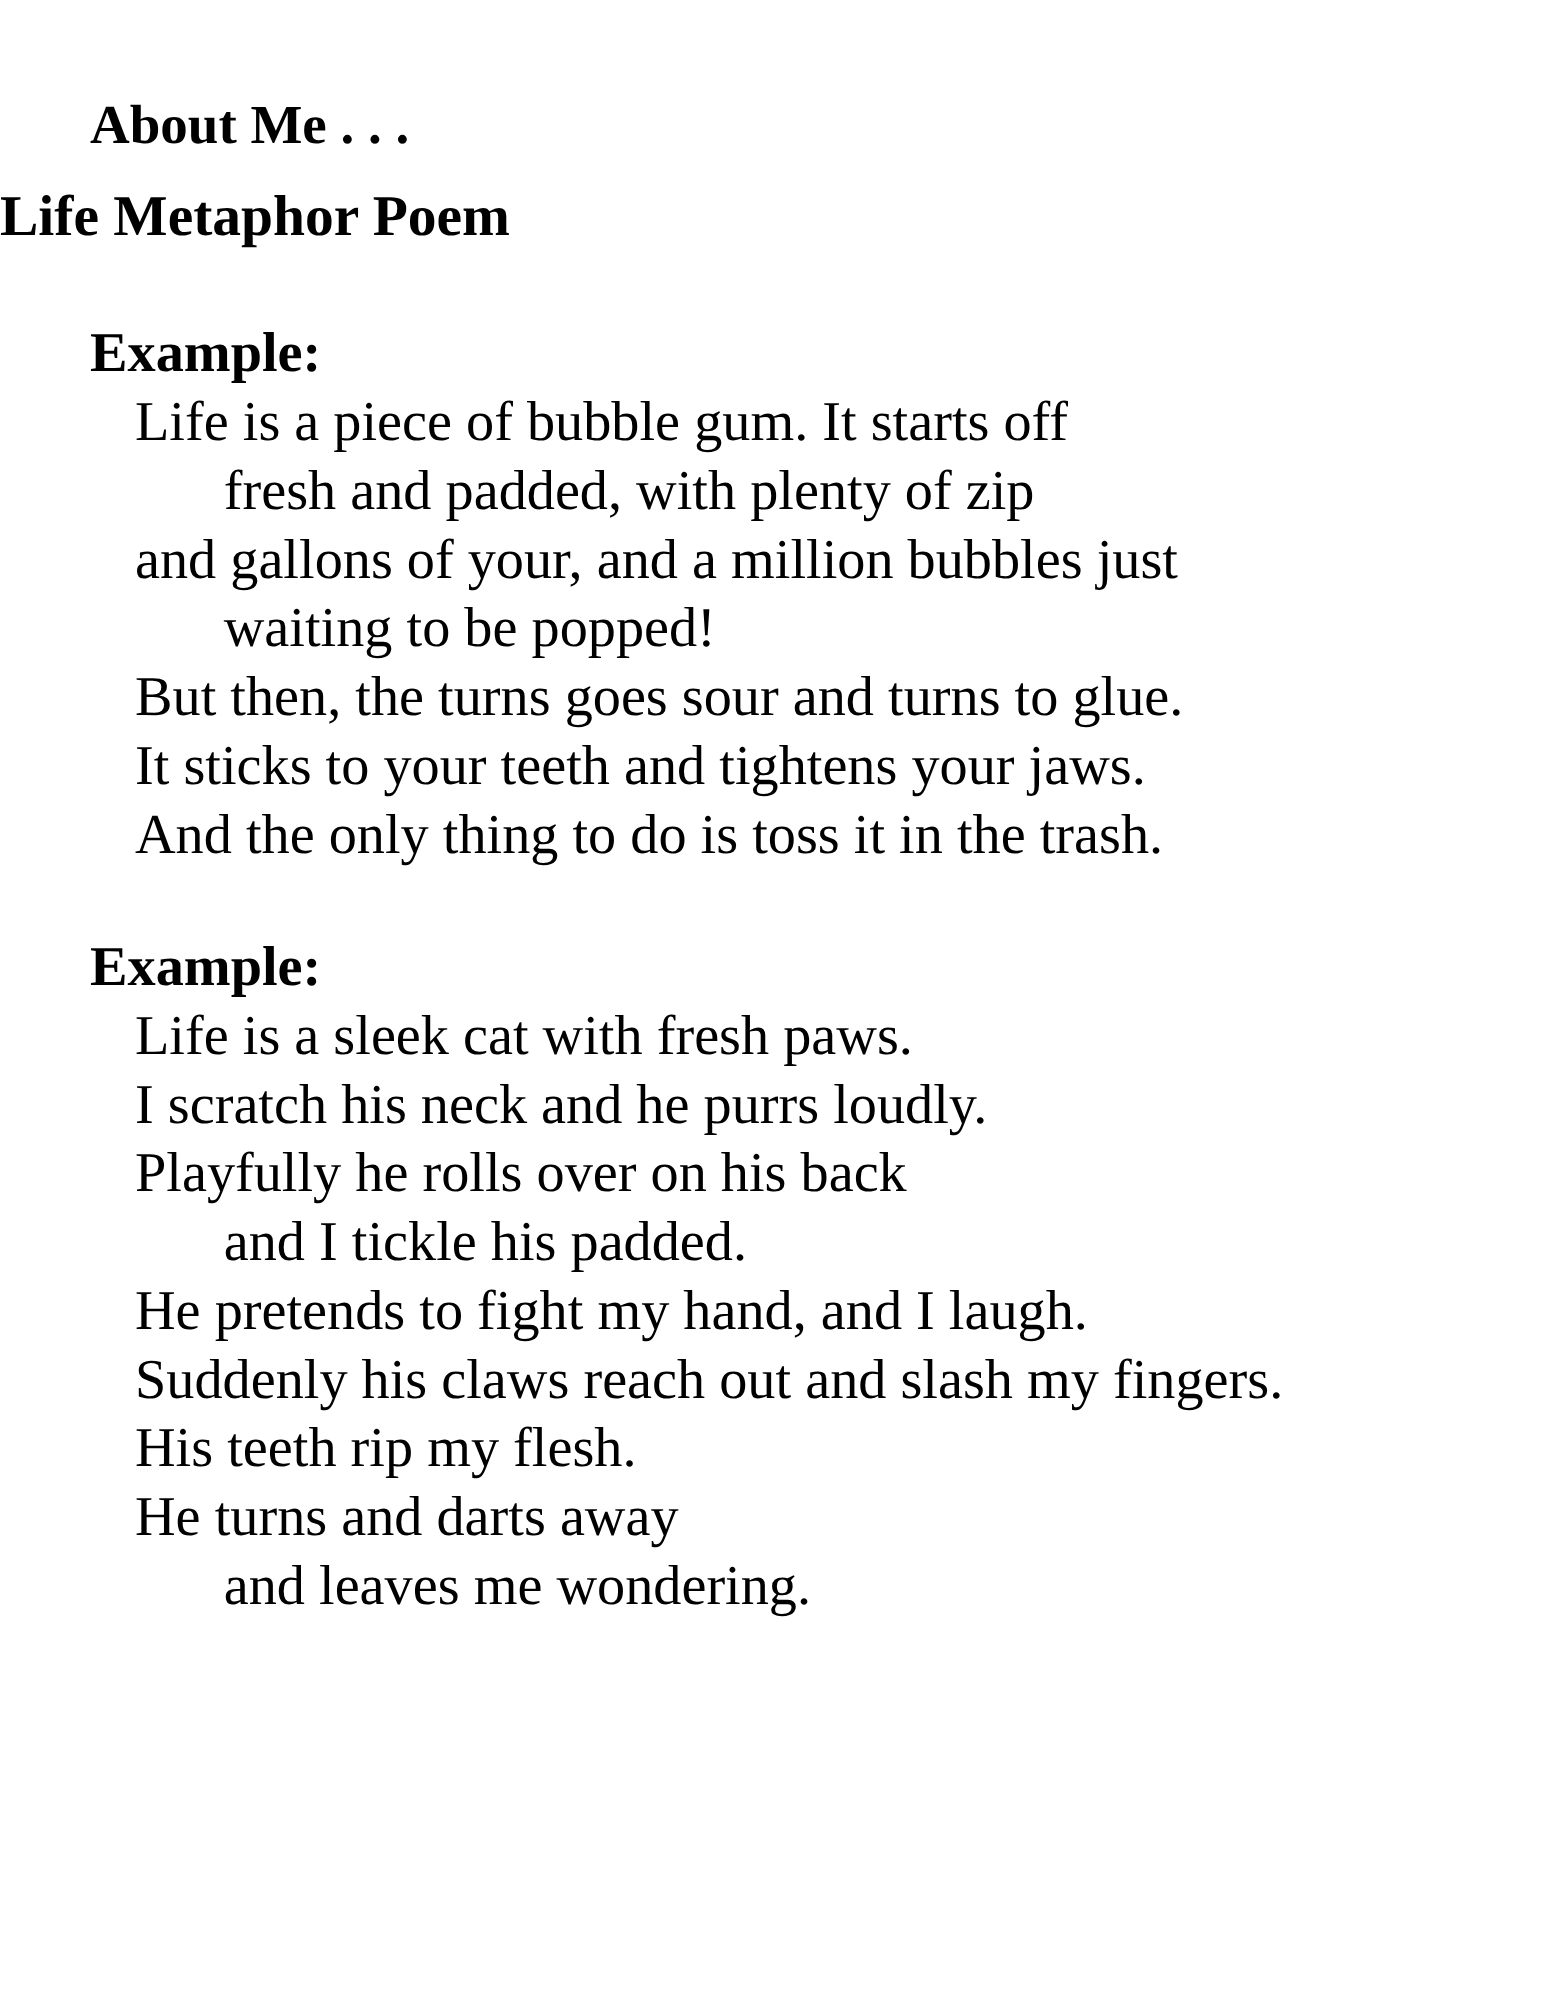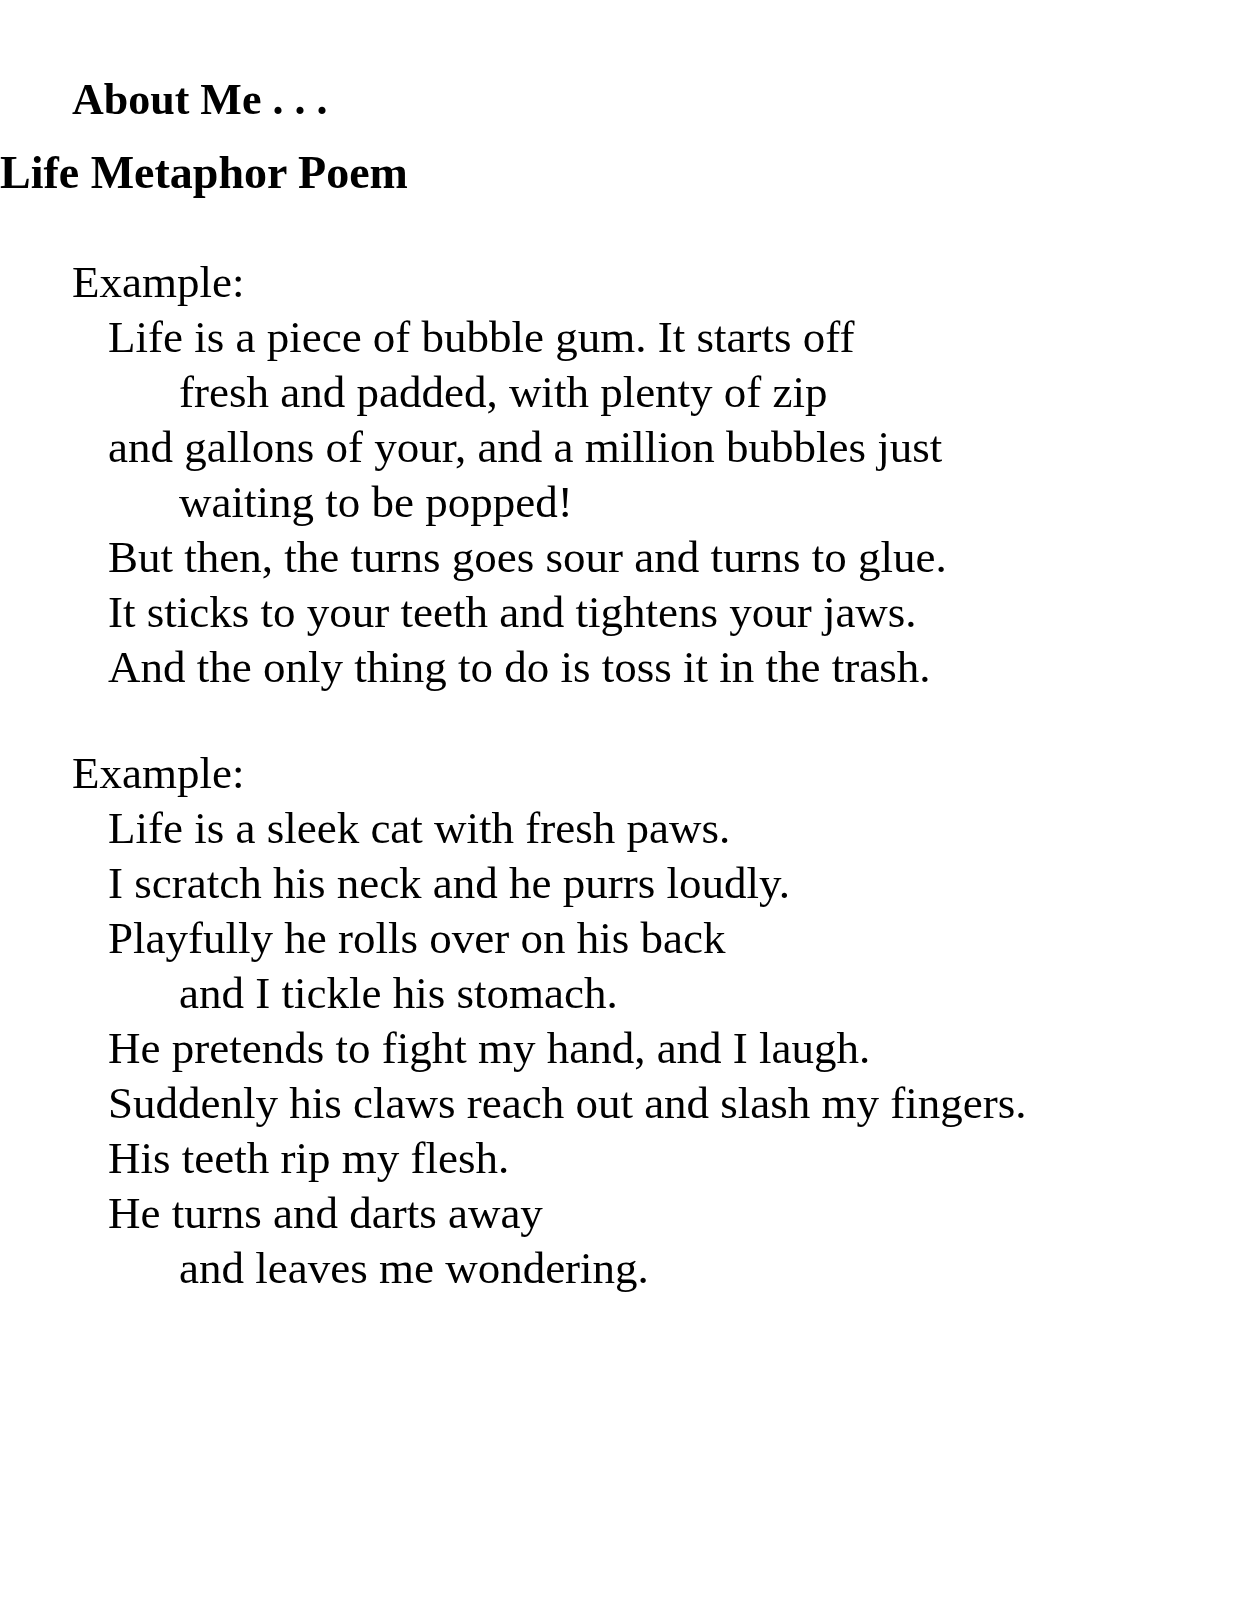--- a/index.html
+++ b/index.html
@@ -1,20 +1,20 @@
 <!DOCTYPE html>
 <html><head>
 <meta charset="utf-8">
 <style>
   html, body { margin:0; padding:0; background:#ffffff; }
   body { width:1236px; height:1600px; position:relative; overflow:hidden; color:#000; font-family:"Liberation Serif", serif; }
   .about { position:absolute; left:72px; top:74px; font-size:44px; font-weight:bold; line-height:52px; }
   .title { position:absolute; left:0; width:1210px; top:146px; text-align:left; font-size:46px; font-weight:bold; line-height:54px; }
   .section { position:absolute; left:72px; }
-  .example-label { font-size:45px; font-weight:normal; line-height:55px; margin:0; }
+  .example-label { font-size:45px; font-weight:bold; line-height:55px; margin:0; }
   .line { font-size:45px; font-weight:normal; line-height:55px; margin:0; padding-left:36px; white-space:nowrap; }
   .line.indent { padding-left:107px; }
   #s1 { top:255px; }
   #s2 { top:746px; }
 </style>
 </head>
 <body>
 
 <div class="about">About Me . . .</div>
 <div class="title">Life Metaphor Poem</div>
@@ -28,19 +28,19 @@
   <p class="line">But then, the turns goes sour and turns to glue.</p>
   <p class="line">It sticks to your teeth and tightens your jaws.</p>
   <p class="line">And the only thing to do is toss it in the trash.</p>
 </div>
 
 <div class="section" id="s2">
   <p class="example-label">Example:</p>
   <p class="line">Life is a sleek cat with fresh paws.</p>
   <p class="line">I scratch his neck and he purrs loudly.</p>
   <p class="line">Playfully he rolls over on his back</p>
-  <p class="line indent">and I tickle his stomach.</p>
+  <p class="line indent">and I tickle his padded.</p>
   <p class="line">He pretends to fight my hand, and I laugh.</p>
   <p class="line">Suddenly his claws reach out and slash my fingers.</p>
   <p class="line">His teeth rip my flesh.</p>
   <p class="line">He turns and darts away</p>
   <p class="line indent">and leaves me wondering.</p>
 </div>
 
 </body></html>

